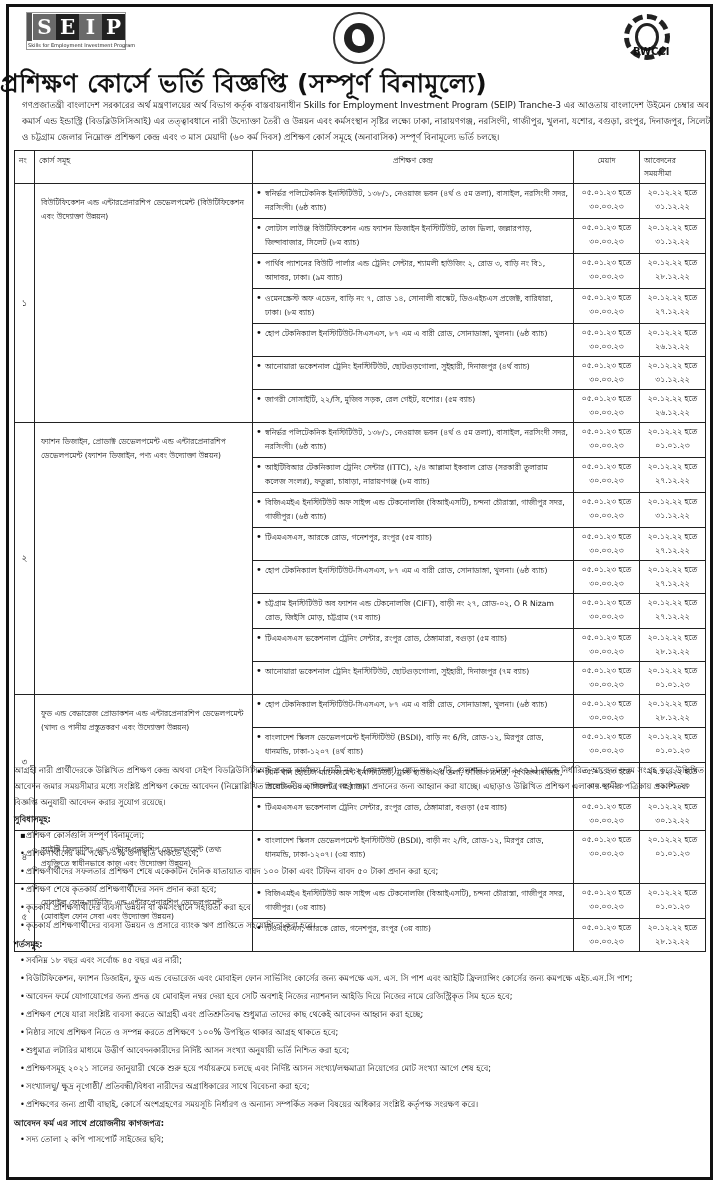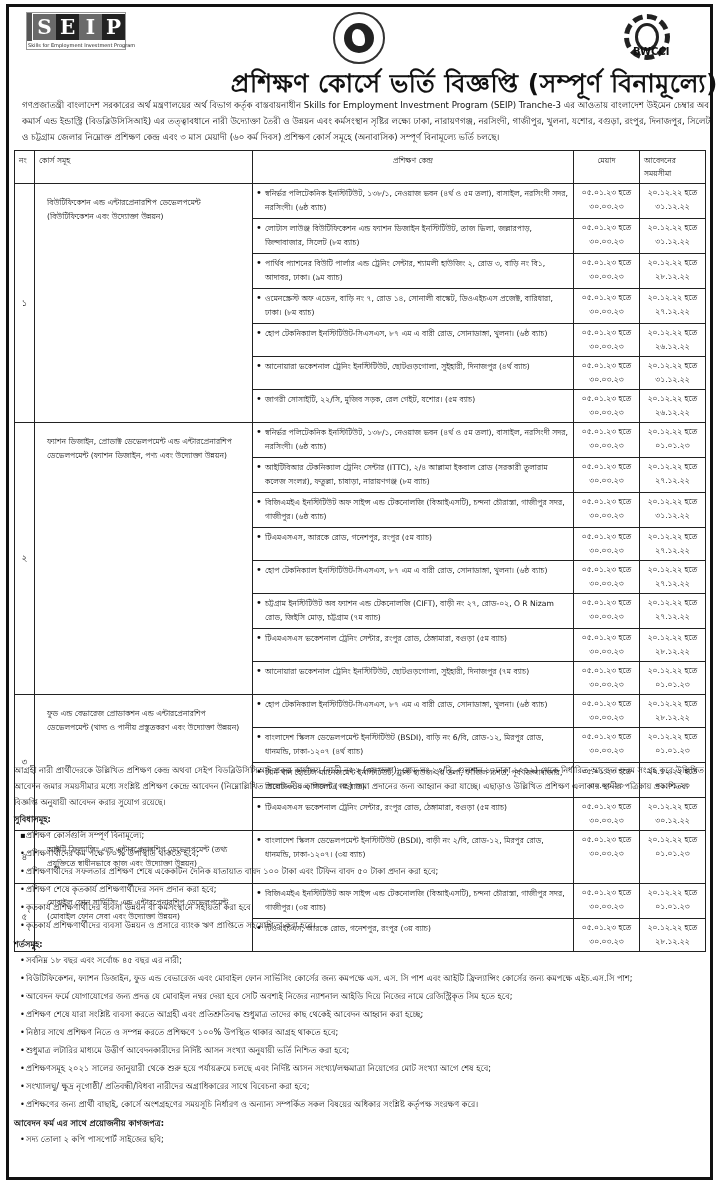--- a/index.html
+++ b/index.html
@@ -13,32 +13,32 @@
   .seip .letters span { width: 23px; height: 26px; color: #fff; font-family: "DejaVu Serif", serif; font-weight: bold; font-size: 20px; text-align: center; line-height: 26px; }
   .seip .letters span:nth-child(odd) { background: #6a6a6a; }
   .seip .letters span:nth-child(even) { background: #222; }
   .seip .tag { position: absolute; left: 1px; bottom: 1px; font-size: 5px; color: #222; white-space: nowrap; }
   .govt { position: absolute; left: 333px; top: 12px; width: 52px; height: 52px; border-radius: 50%; border: 2px solid #333; background: #fff; }
   .govt .inner { position: absolute; left: 9px; top: 9px; width: 30px; height: 30px; border-radius: 50%; background: #222; }
   .govt .map { position: absolute; left: 8px; top: 6px; width: 13px; height: 17px; background: #fff; border-radius: 40% 60% 30% 50%; }
   .bwcci { position: absolute; left: 624px; top: 14px; width: 46px; height: 46px; border-radius: 50%; border: 5px dashed #222; background: #fff; }
   .bwcci .c { position: absolute; left: 6px; top: 4px; width: 24px; height: 28px; border-radius: 50%; border: 3px solid #222; }
   .bwcci .t { position: absolute; left: 4px; bottom: -2px; font-size: 10px; font-weight: bold; }
-  .title { position: absolute; left: 0; top: 64px; width: 100%; text-align: right; font-size: 25px; font-weight: bold; letter-spacing: 0.5px; }
+  .title { position: absolute; left: 0; top: 64px; width: 100%; text-align: left; font-size: 25px; font-weight: bold; letter-spacing: 0.5px; }
   .intro { position: absolute; left: 22px; top: 97px; width: 690px; font-size: 8.6px; line-height: 16px; }
   table.courses { position: absolute; left: 14px; top: 150px; width: 692px; border-collapse: collapse; font-size: 7.6px; }
   table.courses th, table.courses td { border: 1px solid #222; vertical-align: top; }
   table.courses th { font-weight: normal; height: 26px; padding: 3px 4px; text-align: left; }
   th.c-no { width: 20px; }
   th.c-course { width: 218px; }
   th.c-center { text-align: center !important; }
   th.c-dur { width: 66px; text-align: center !important; }
   th.c-dead { width: 66px; text-align: right; }
   td.no { text-align: center; vertical-align: middle !important; font-size: 9px; }
-  td.course { padding: 12px 12px; line-height: 14px; }
+  td.course { padding: 12px 6px; line-height: 14px; }
   td.center { padding: 3px 4px 3px 12px; line-height: 14px; position: relative; height: 30px; }
   td.center::before { content: "•"; position: absolute; left: 3px; top: 2px; font-size: 10px; }
   td.date { text-align: center; line-height: 14px; padding: 2px 2px; white-space: nowrap; }
   .body-text { position: absolute; left: 14px; top: 762px; width: 690px; font-size: 8.2px; line-height: 16px; }
   .body-text .head { font-weight: bold; margin-top: 1px; }
   .body-text ul { list-style: none; }
   .body-text li { position: relative; padding-left: 12px; min-height: 18px; line-height: 16px; }
   .body-text li::before { content: "•"; position: absolute; left: 6px; top: 0; }
   .body-text li.sq::before { content: "▪"; }
 </style>

